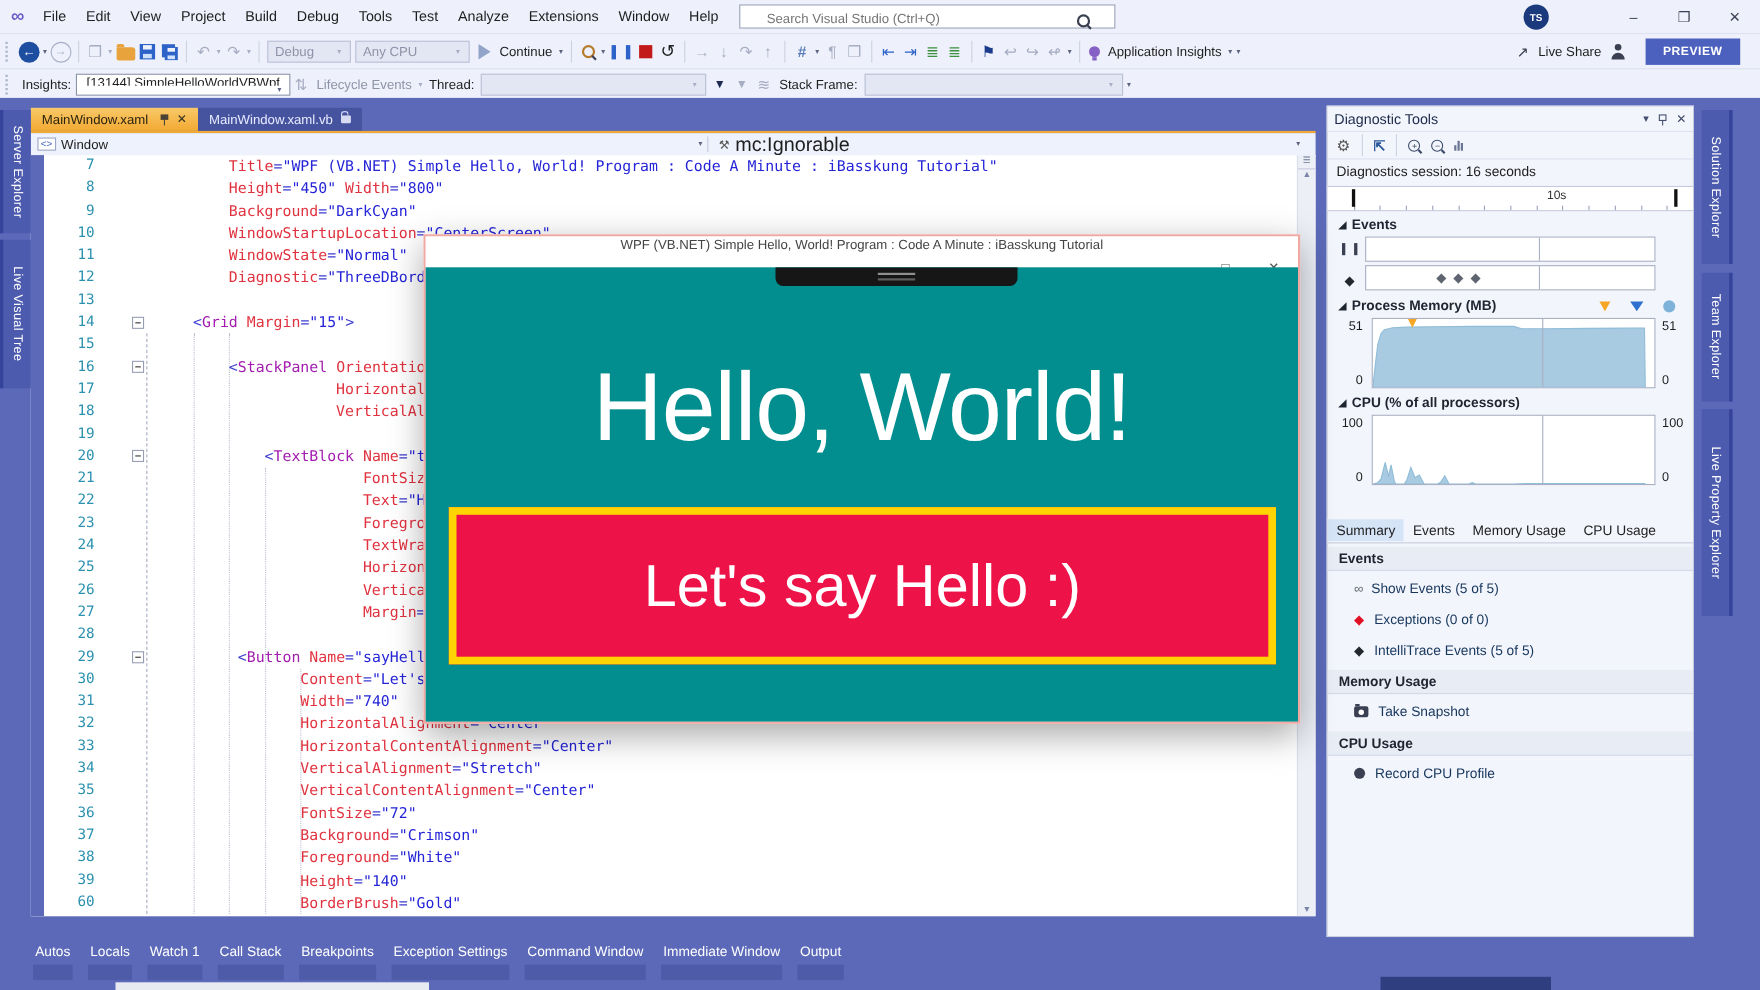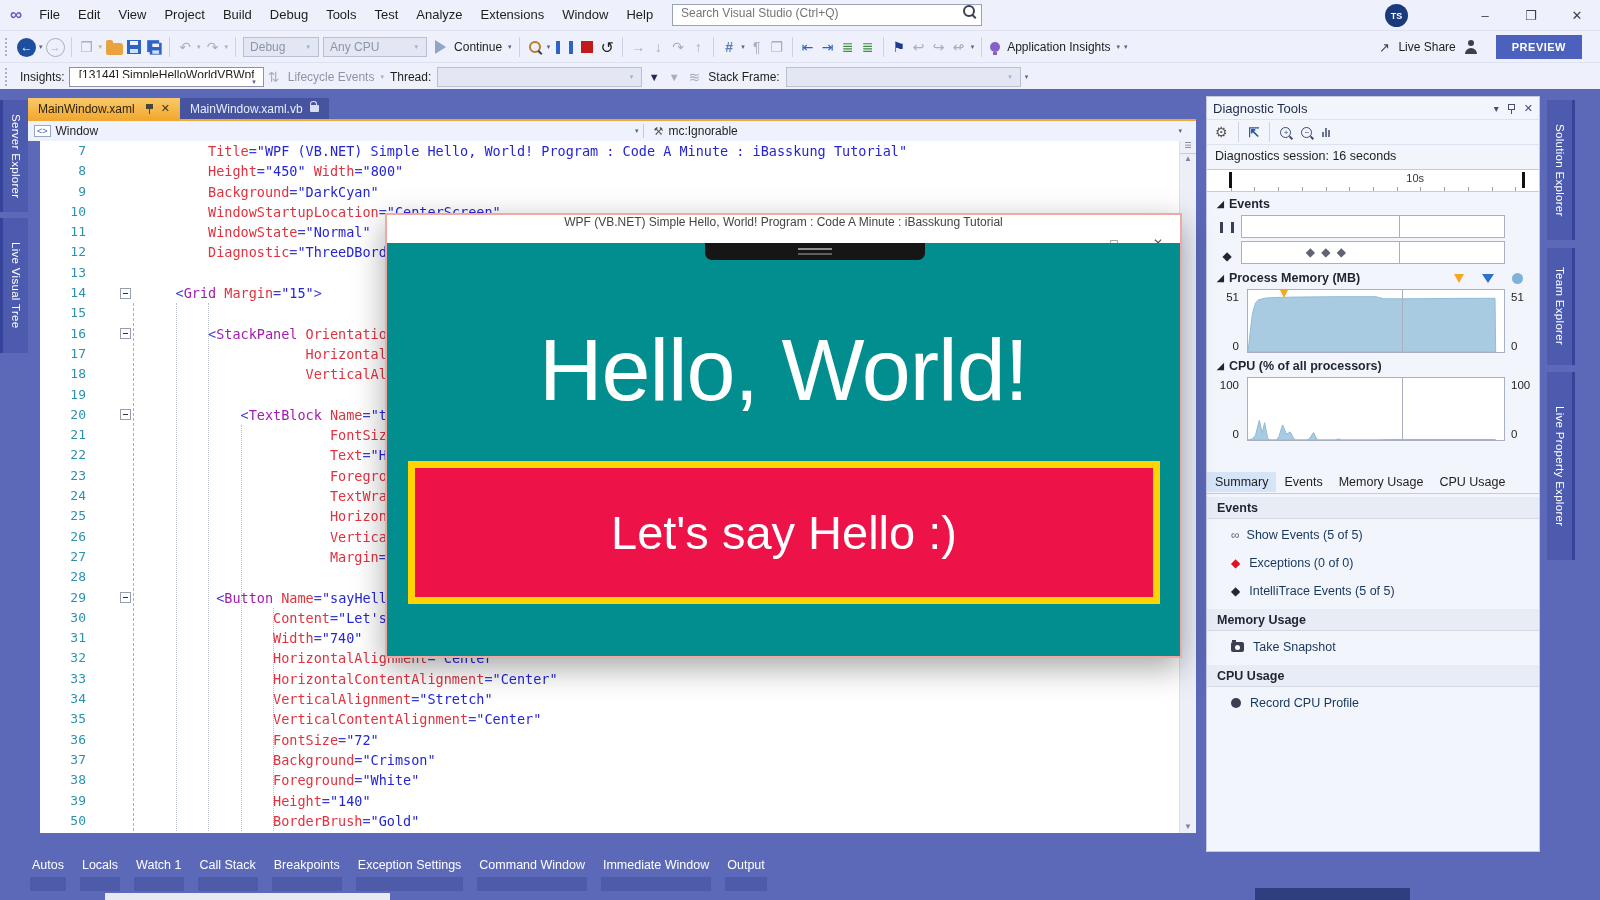--- a/index.html
+++ b/index.html
@@ -8,21 +8,21 @@
        -webkit-font-smoothing:antialiased;}
   .abs{position:absolute;}
   .row{display:flex;align-items:center;}
   
   #titlebar{left:0;top:0;width:1600px;height:30px;background:#eef1fb;}
   #toolbar{left:0;top:30px;width:1600px;height:32px;background:#eef1fb;border-top:1px solid #dde1f0;}
   #debugbar{left:0;top:62px;width:1600px;height:27px;background:#eef1fb;border-top:1px solid #dde1f0;border-bottom:1px solid #cdd2e4;}
   .menu-item{padding:0 9px;font-size:13px;color:#1e1e1e;line-height:30px;cursor:default;}
   #vs-logo{font-size:17px;font-weight:bold;color:#6a5bc7;margin:0 8px 0 10px;line-height:30px;}
   #search-box{position:absolute;left:672px;top:4px;width:296px;height:20px;background:#fff;
-      border:1px solid #9aa2b8;display:flex;align-items:flex-start;padding:0 6px;}
+      border:1px solid #9aa2b8;display:flex;align-items:flex-end;padding:0 22px;}
   #search-box input{border:none;outline:none;flex:1;font-size:12px;color:#6b7080;background:transparent;font-family:"Liberation Sans",sans-serif;}
   .magico{width:8px;height:8px;border:2px solid #3a3f51;border-radius:50%;position:relative;flex:none;}
   .magico::after{content:"";position:absolute;width:2px;height:5px;background:#3a3f51;left:8px;top:7px;transform:rotate(-45deg);}
   #avatar{left:1385px;top:4px;width:23px;height:23px;border-radius:50%;background:#1b3a7e;color:#fff;
       font-size:9px;font-weight:bold;display:flex;align-items:center;justify-content:center;}
   .winbtn{width:46px;height:30px;display:flex;align-items:center;justify-content:center;font-size:13px;color:#3a3f51;}
   #winbtns{right:0;top:0;display:flex;}
   
   .grip{width:4px;height:18px;border-left:2px dotted #aab1c8;margin:0 5px;}
   .sep{width:1px;height:20px;background:#cdd2e2;margin:0 5px;flex:none;}
@@ -178,21 +178,21 @@
   #wpf-title .ctrls{margin-left:auto;display:flex;}
   #wpf-title .wbtn{width:44px;height:28px;display:flex;align-items:center;justify-content:center;font-size:12px;color:#555;}
   #wpf-client{position:relative;height:413px;background:#028e8e;overflow:hidden;}
   #wpf-dbgbar{position:absolute;left:318px;top:0;width:220px;height:17px;background:#161616;border-radius:0 0 7px 7px;
       display:flex;flex-direction:column;align-items:center;justify-content:center;gap:3px;}
   #wpf-dbgbar i{display:block;width:34px;height:2px;background:#8f8f8f;}
   #wpf-dbgbar i.d{background:#5f5f5f;width:34px;}
   #wpf-heading{position:absolute;left:0;top:42px;width:100%;height:170px;display:flex;align-items:center;justify-content:center;
       color:#fff;font-size:88px;font-weight:300;letter-spacing:-1px;}
   #wpf-button{position:absolute;left:21px;top:218px;width:752px;height:143px;background:#ed1247;border:7px solid #ffd400;
-      box-sizing:border-box;display:flex;align-items:center;justify-content:center;color:#fff;font-size:47px;font-weight:400;}
+      box-sizing:border-box;display:flex;align-items:center;justify-content:center;color:#fff;font-size:54px;font-weight:400;}
 </style>
 </head>
 <body>
 
 <div id="app">
 
   <div id="titlebar" class="abs row">
     <span id="vs-logo">∞</span>
     <div id="menu-items" class="row">
         <span class="menu-item">File</span>
@@ -346,21 +346,21 @@
       <div id="tab-underline"></div>
 
       <div id="navbar">
         <span class="xmlico">&lt;&gt;</span>
         <span class="nav-combo">
           <span>Window</span>
             <span class="caret">▾</span>
           </span>
         <span class="vsep"></span>
         <span class="wrench">⚒</span>
-        <span style="font-size:12px;color:#1e1e1e;">mc:Ignorable</span>
+        <span style="font-size:18px;color:#1e1e1e;">mc:Ignorable</span>
         <span class="caret" style="margin-left:auto;margin-right:14px;">▾</span>
       </div>
 
       <div id="editor-body">
         <div id="sel-margin"></div>
         <div id="gutterline" style="top: 162.4px; height: 527.8px;"></div>
         <div id="code-lines">
             <div class="cl">
               <span class="ln">7</span>
               <span class="fold"></span>
@@ -528,21 +528,21 @@
               <span class="ln">38</span>
               <span class="fold"></span>
               <span class="code"><span class="tk-p">                </span><span class="tk-a">Foreground</span><span class="tk-d">=</span><span class="tk-v">"White"</span></span>
             </div>
             <div class="cl">
               <span class="ln">39</span>
               <span class="fold"></span>
               <span class="code"><span class="tk-p">                </span><span class="tk-a">Height</span><span class="tk-d">=</span><span class="tk-v">"140"</span></span>
             </div>
             <div class="cl">
-              <span class="ln">50</span>
+              <span class="ln">60</span>
               <span class="fold"></span>
               <span class="code"><span class="tk-p">                </span><span class="tk-a">BorderBrush</span><span class="tk-d">=</span><span class="tk-v">"Gold"</span></span>
             </div>
           </div>
         <div id="vscroll">
           <div class="split">☰</div>
           <div class="arr">▲</div>
           <div class="arr" style="position:absolute;bottom:2px;width:100%;">▼</div>
         </div>
       <div class="guide" style="left: 147.512px; top: 162.4px; height: 527.8px;"></div>

